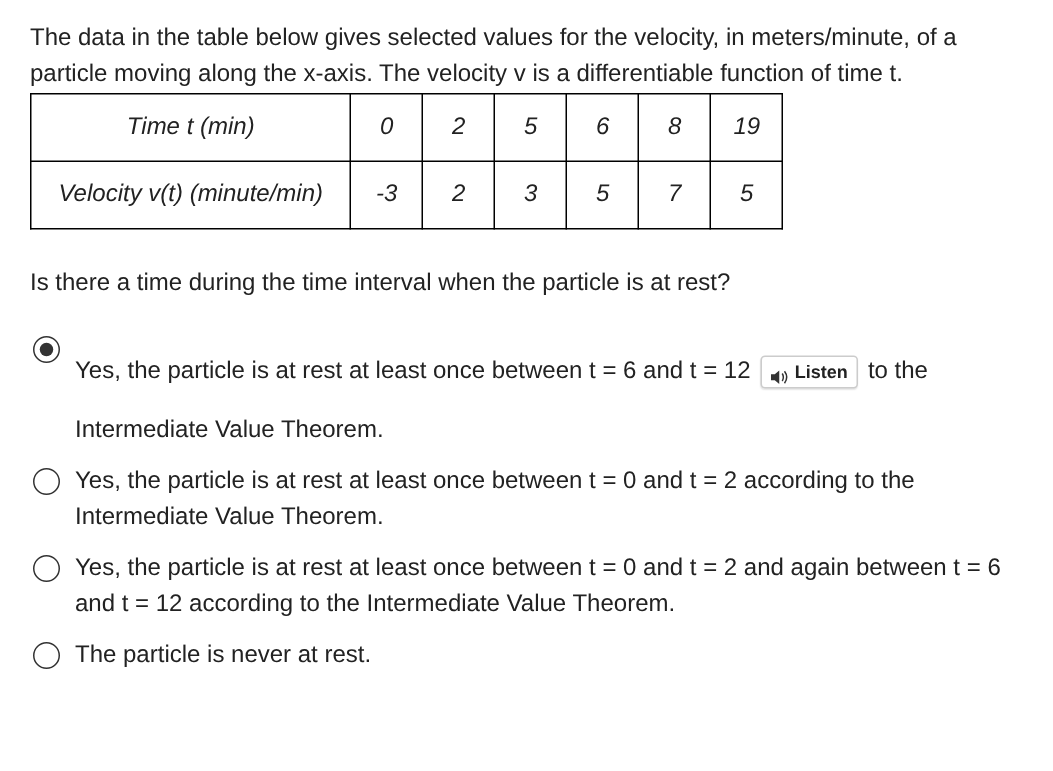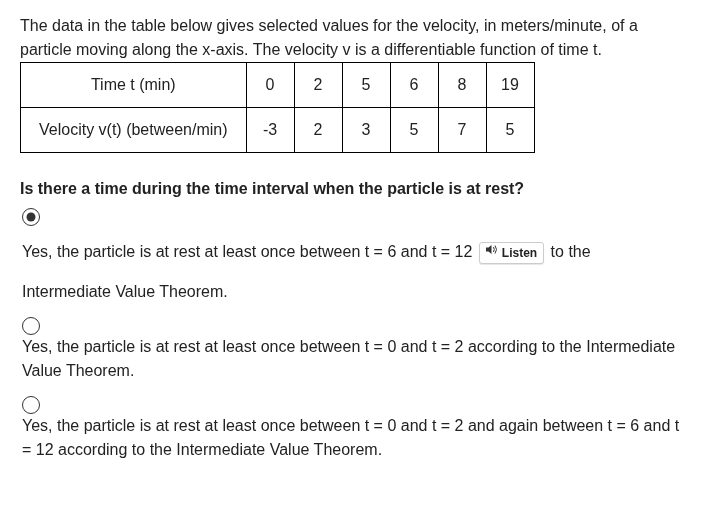--- a/index.html
+++ b/index.html
@@ -13,45 +13,44 @@
       color: #222;
       padding: 14px 20px;
       width: 702px;
       line-height: 1.5;
     }
     .question-text {
     }
     table {
       border-collapse: collapse;
       margin-bottom: 24px;
+      font-style: italic;
     }
     table td, table th {
       border: 1.5px solid #000;
       padding: 10px 14px;
       text-align: center;
       font-weight: normal;
       min-width: 48px;
     }
     table th.row-header {
       text-align: center;
       padding: 10px 18px;
     }
     .sub-question {
-      margin-bottom: 4px;
-      font-weight: bold;
+      margin-bottom: 20px;
     }
     .options {
       padding-left: 2px;
     }
     .option-row {
       display: flex;
       align-items: flex-start;
       margin-bottom: 10px;
       position: relative;
-      flex-direction: column;
     }
     .radio {
       flex: 0 0 auto;
       width: 18px;
       height: 18px;
       border: 1.5px solid #333;
       border-radius: 50%;
       margin-right: 10px;
       margin-top: 3px;
       position: relative;
@@ -66,21 +65,21 @@
       width: 9px;
       height: 9px;
       background: #333;
       border-radius: 50%;
     }
     .option-text {
       flex: 1;
     }
     .listen-btn {
       display: inline-flex;
-      align-items: flex-start;
+      align-items: flex-end;
       background: #fff;
       border: 1px solid #ccc;
       border-radius: 3px;
       padding: 1px 6px;
       font-size: 12px;
       font-weight: bold;
       cursor: pointer;
       vertical-align: middle;
       margin: 16px 2px;
       box-shadow: 0 1px 1px rgba(0,0,0,0.1);
@@ -99,21 +98,21 @@
       <tr>
     <th class="row-header">Time t (min)</th>
     <td>0</td>
     <td>2</td>
     <td>5</td>
     <td>6</td>
     <td>8</td>
     <td>19</td>
   </tr>
   <tr>
-    <th class="row-header">Velocity v(t) (between/min)</th>
+    <th class="row-header">Velocity v(t) (minute/min)</th>
     <td>-3</td>
     <td>2</td>
     <td>3</td>
     <td>5</td>
     <td>7</td>
     <td>5</td>
   </tr>
 </tbody>
   </table>
 
@@ -140,14 +139,18 @@
   <div class="option-row">
     <div class="radio"></div>
     <div class="option-text">Yes, the particle is at rest at least once between t = 0 and t = 2 according to the Intermediate Value Theorem.</div>
   </div>
 
   <div class="option-row">
     <div class="radio"></div>
     <div class="option-text">Yes, the particle is at rest at least once between t = 0 and t = 2 and again between t = 6 and t = 12 according to the Intermediate Value Theorem.</div>
   </div>
 
+  <div class="option-row">
+    <div class="radio"></div>
+    <div class="option-text">The particle is never at rest.</div>
+  </div>
 
 </div>
 
 </body></html>

